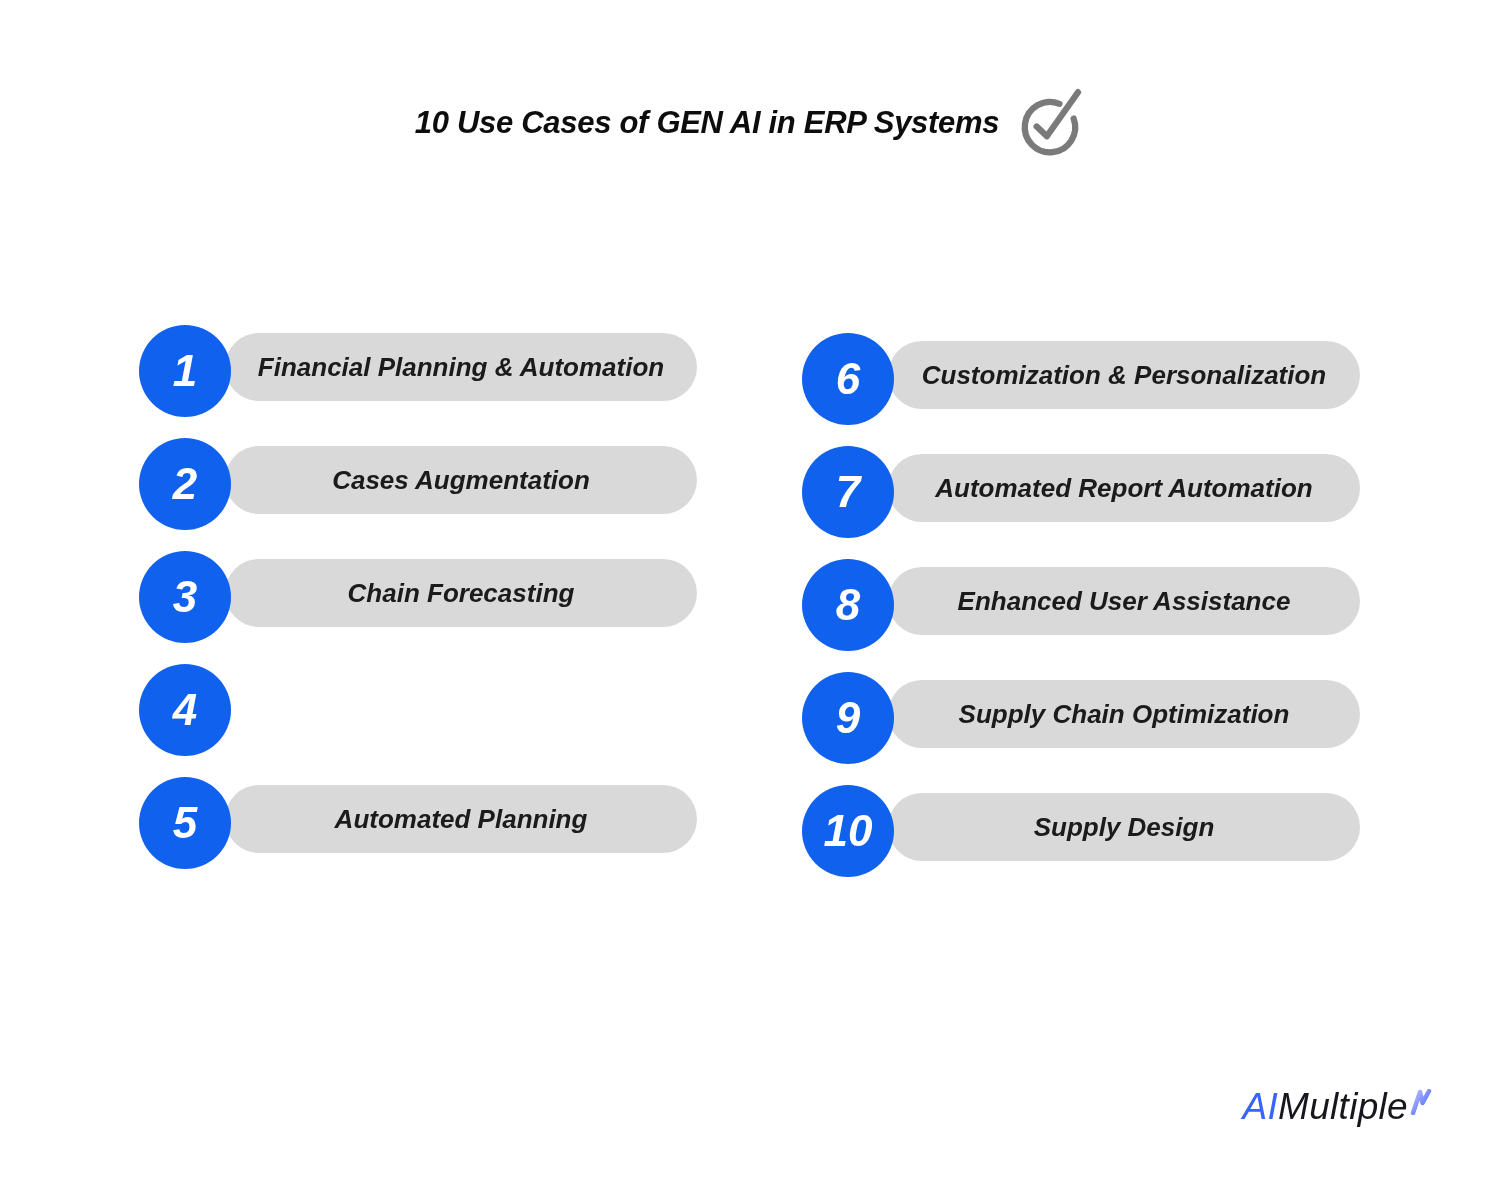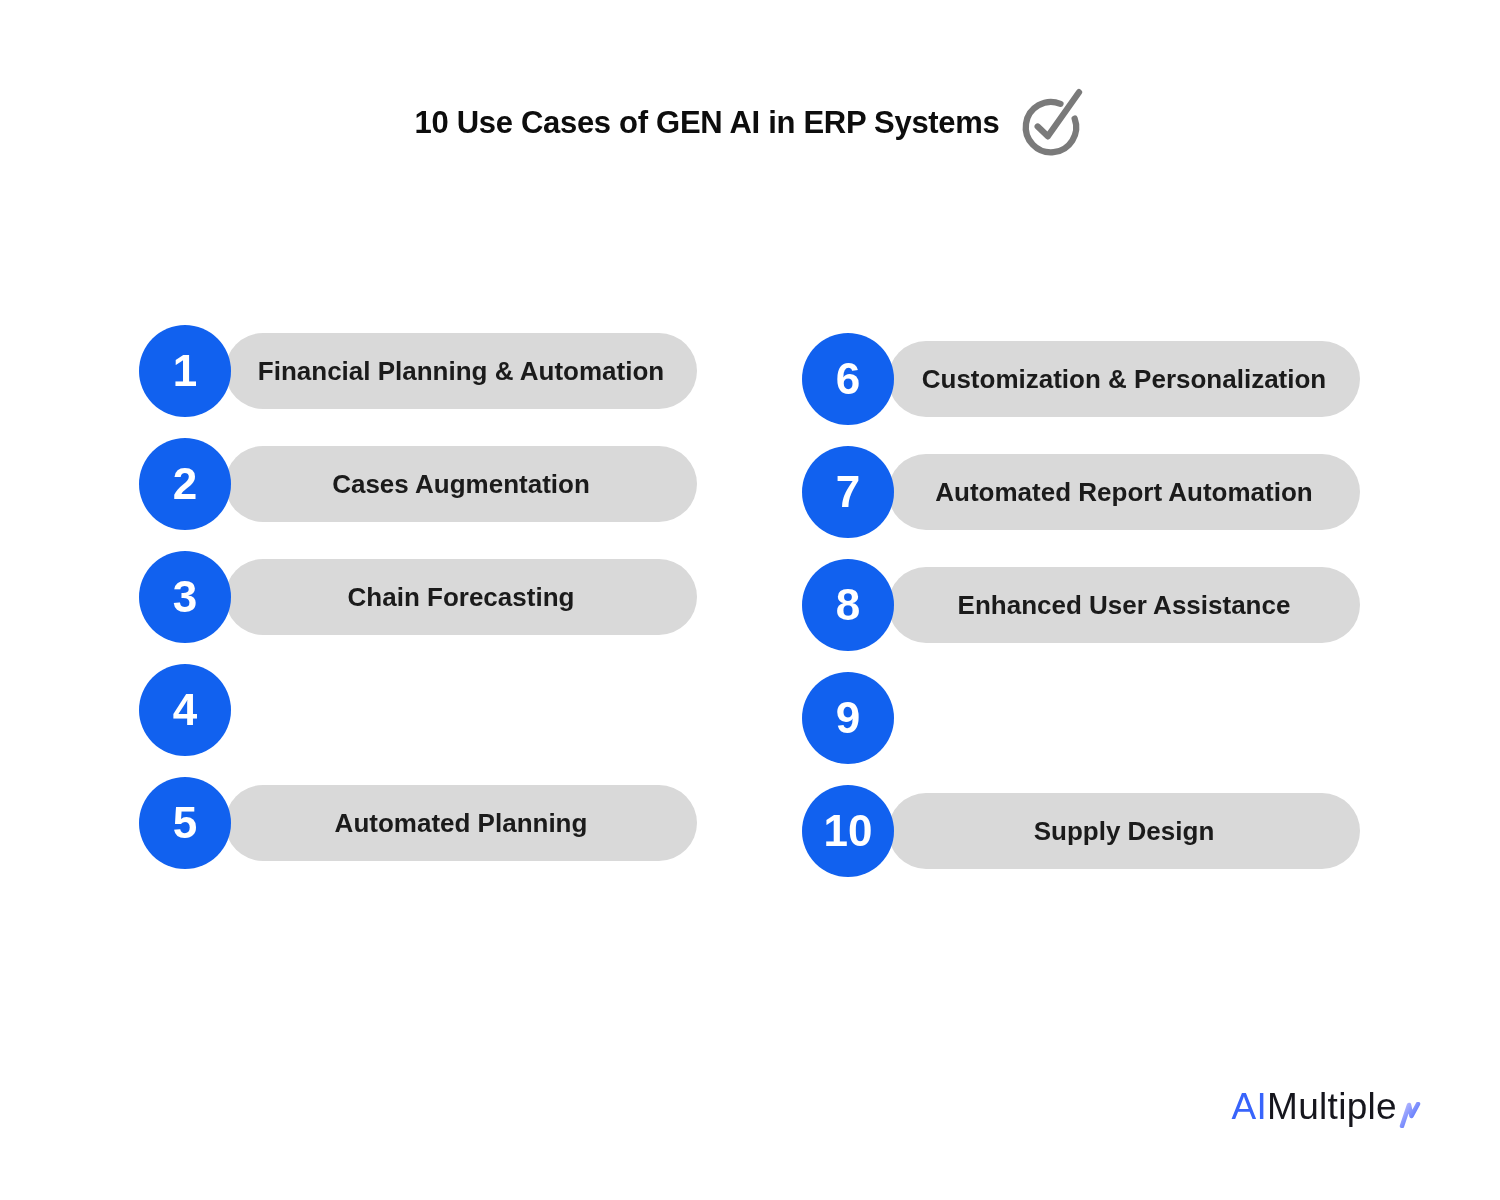--- a/index.html
+++ b/index.html
@@ -14,55 +14,55 @@
     --mark-blue:#3a5ffb;
     --background:#ffffff;
   }
   html,body{margin:0;padding:0;}
   body{
     width:1500px;height:1200px;
     background:var(--background);
     font-family:"Liberation Sans", sans-serif;
     position:relative;overflow:hidden;
   }
-  .canvas{position:absolute;inset:0;}
+  .canvas{position:absolute;inset:0;font-style:italic;}
 
   
   .title-row{
     position:absolute;top:88px;left:0;width:100%;
     display:flex;justify-content:center;align-items:center;gap:16px;
   }
   .title{
     font-size:31px;font-weight:800;color:var(--title-black);
     letter-spacing:-0.3px;white-space:nowrap;
   }
   .check-icon{width:70px;height:70px;flex:0 0 auto;}
 
   
   .use-case{position:absolute;width:558px;height:92px;}
   .pill{
-    position:absolute;left:86px;top:8px;width:472px;height:76px;
+    position:absolute;left:86px;top:8px;width:472px;height:68px;
     background:var(--pill-gray);border-radius:38px;
     display:flex;align-items:center;justify-content:center;
   }
   .pill-label{
     font-size:26px;font-weight:600;color:var(--text-dark);
     white-space:nowrap;
   }
   .num-circle{
     position:absolute;left:0;top:0;width:92px;height:92px;border-radius:50%;
     background:var(--accent-blue);color:#ffffff;
     display:flex;align-items:center;justify-content:center;
     font-size:44px;font-weight:700;
   }
 
   
   .logo{
-    position:absolute;top:1086px;right:79px;
-    display:flex;align-items:flex-end;
+    position:absolute;top:1086px;right:68px;
+    display:flex;align-items:center;
     font-size:37px;font-weight:500;letter-spacing:0.3px;white-space:nowrap;
   }
   .logo .ai{color:var(--logo-blue);}
   .logo .multiple{color:var(--logo-dark);}
   .logo-mark{width:22px;height:26px;margin:-10px 0 0 2px;flex:0 0 auto;}
 </style>
 </head>
 <body>
 
 <div class="canvas">
@@ -138,20 +138,23 @@
   <div class="use-case" style="top:559px;left:802px;">
     <div class="pill">
       <span class="pill-label">Enhanced User Assistance</span>
     </div>
     <div class="num-circle">
       <span>8</span>
     </div>
   </div>
 
   <div class="use-case" style="top:672px;left:802px;">
+    <div class="pill">
+      <span class="pill-label">Supply Chain Optimization</span>
+    </div>
     <div class="num-circle">
       <span>9</span>
     </div>
   </div>
 
   <div class="use-case" style="top:785px;left:802px;">
     <div class="pill">
       <span class="pill-label">Supply Design</span>
     </div>
     <div class="num-circle">

